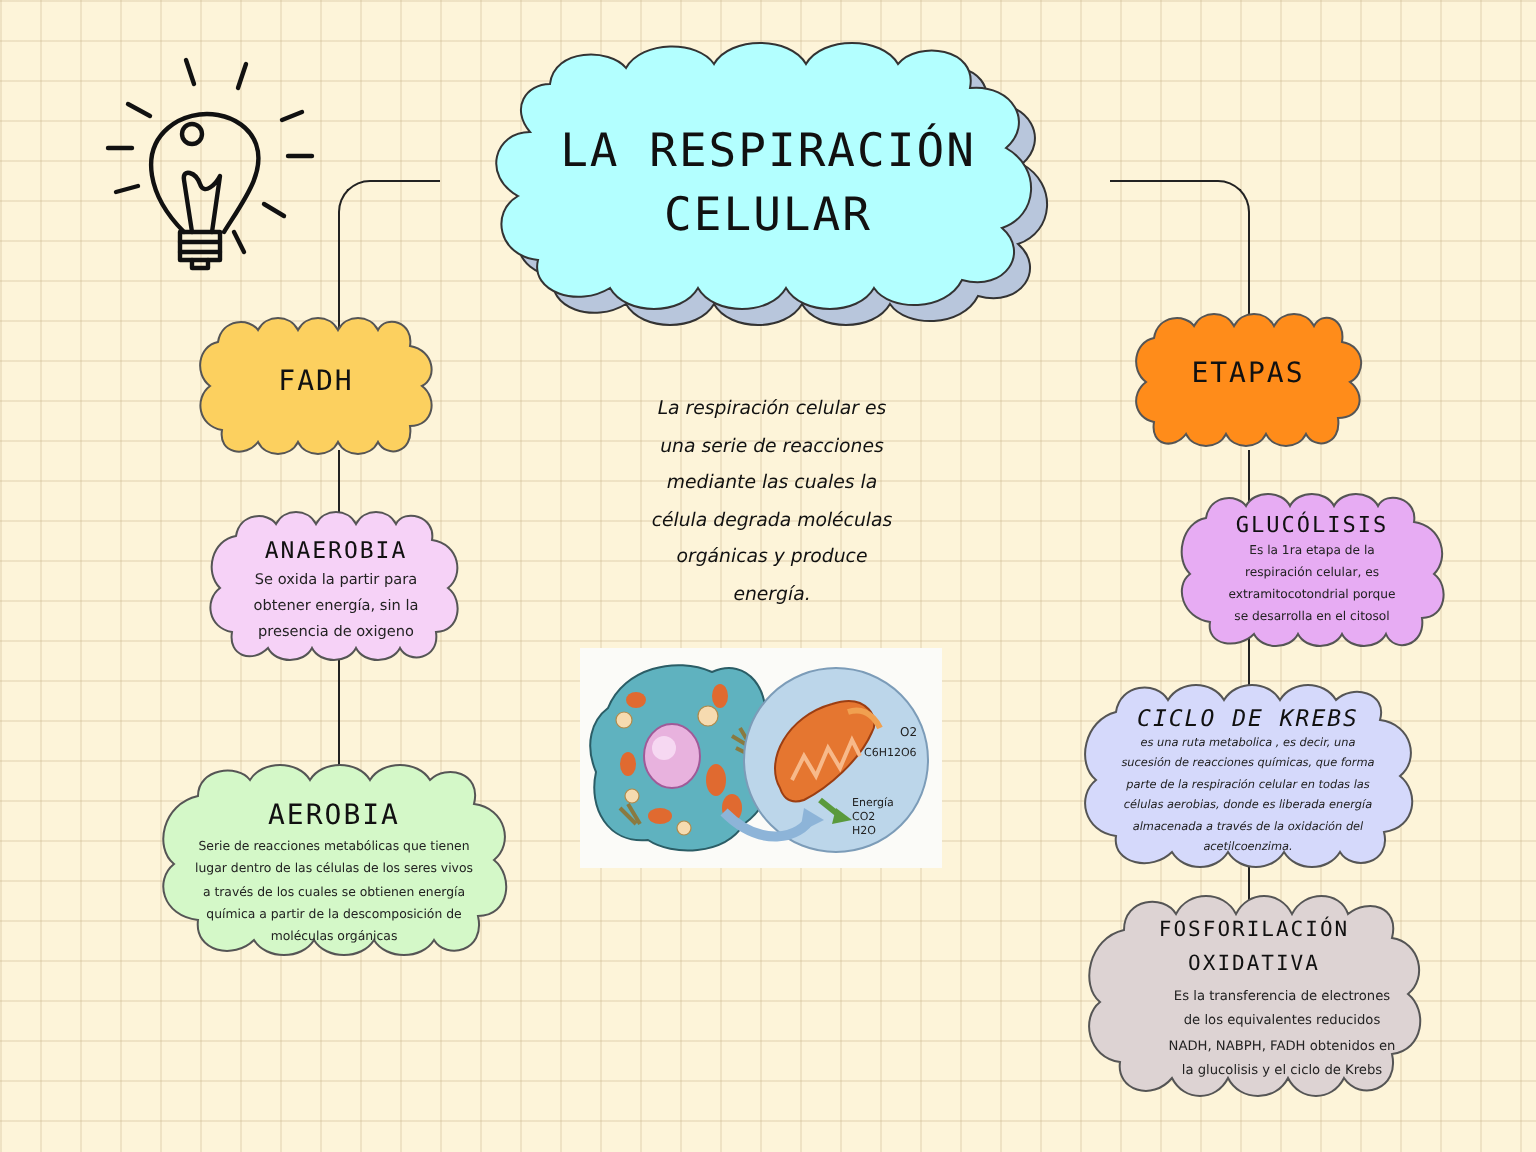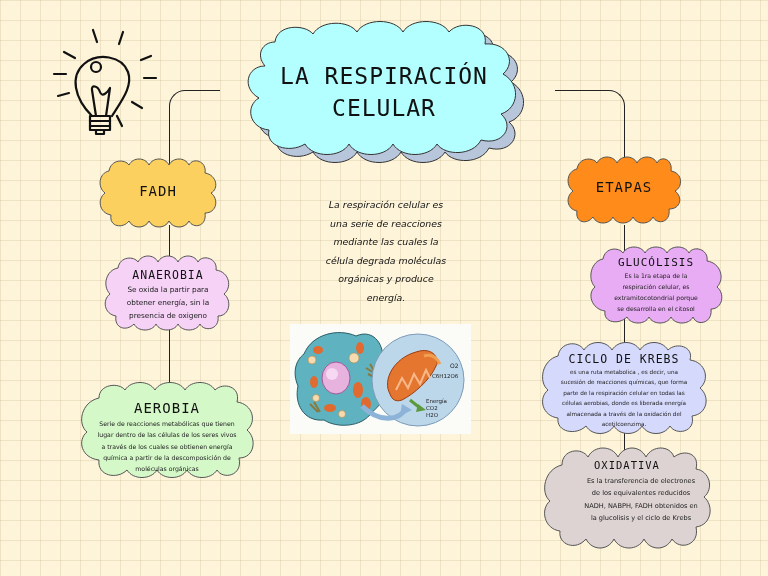--- a/index.html
+++ b/index.html
@@ -157,21 +157,21 @@
     <div class="node-title" style="font-size:11px; line-height:14px;">GLUCÓLISIS</div>
     <div class="node-body" style="font-size:6.1px; line-height:11px;">
       <div>Es la 1ra etapa de la</div>
       <div>respiración celular, es</div>
       <div>extramitocotondrial porque</div>
       <div>se desarrolla en el citosol</div>
     </div>
   </div>
 </div>
 
-<div class="node" style="left:538px; top:342px; width:172px; height:96px;">
+<div class="node" style="left:538px; top:342px; width:172px; height:96px;font-style:italic;">
   <svg class="cloud" width="172" height="96" viewBox="0 0 172 96">
     <path fill="#d5d9fb" stroke="#555" stroke-width="1" d="M20 14 C22 0,40 -2,46 8 C52 -2,68 -2,74 8 C80 -2,96 -2,102 8 C108 -2,124 -2,130 8 C138 0,156 4,152 18 C168 20,172 38,162 46 C172 54,170 72,154 74 C158 90,138 94,132 84 C126 94,110 94,104 84 C98 94,82 94,76 84 C70 94,54 94,48 84 C38 94,18 90,20 76 C4 74,0 56,10 48 C0 40,4 18,20 14 Z"></path>
   </svg>
   <div class="abs" style="left:0; top:10px; width:172px;">
     <div class="node-title" style="font-size:11.5px; line-height:15px;">CICLO DE KREBS</div>
     <div class="node-body" style="font-size:5.7px; line-height:10.4px;">
       <div>es una ruta metabolica , es decir, una</div>
       <div>sucesión de reacciones químicas, que forma</div>
       <div>parte de la respiración celular en todas las</div>
       <div>células aerobias, donde es liberada energía</div>
@@ -180,20 +180,21 @@
     </div>
   </div>
 </div>
 
 <div class="node" style="left:540px; top:447px; width:174px; height:106px;">
   <svg class="cloud" width="174" height="106" viewBox="0 0 174 106">
     <path fill="#ddd3d3" stroke="#555" stroke-width="1" d="M22 18 C22 2,42 0,48 10 C54 -2,72 -2,78 10 C84 -2,100 -2,106 10 C112 -2,130 -2,134 10 C144 2,160 6,156 22 C170 24,174 42,164 50 C174 58,172 78,156 80 C160 98,140 104,132 92 C126 104,110 104,104 92 C98 104,80 104,74 92 C68 104,52 104,46 92 C36 104,18 98,20 84 C4 82,0 62,10 54 C0 46,4 22,22 18 Z"></path>
   </svg>
   <div class="abs" style="left:0; top:10px; width:174px;">
     <div class="node-title" style="font-size:10.5px; line-height:17px;">
+      <div>FOSFORILACIÓN</div>
       <div>OXIDATIVA</div>
     </div>
     <div class="node-body" style="font-size:6.6px; line-height:12.3px; margin-top:1px;padding-left:28px;">
       <div>Es la transferencia de electrones</div>
       <div>de los equivalentes reducidos</div>
       <div>NADH, NABPH, FADH obtenidos en</div>
       <div>la glucolisis y el ciclo de Krebs</div>
     </div>
   </div>
 </div>

